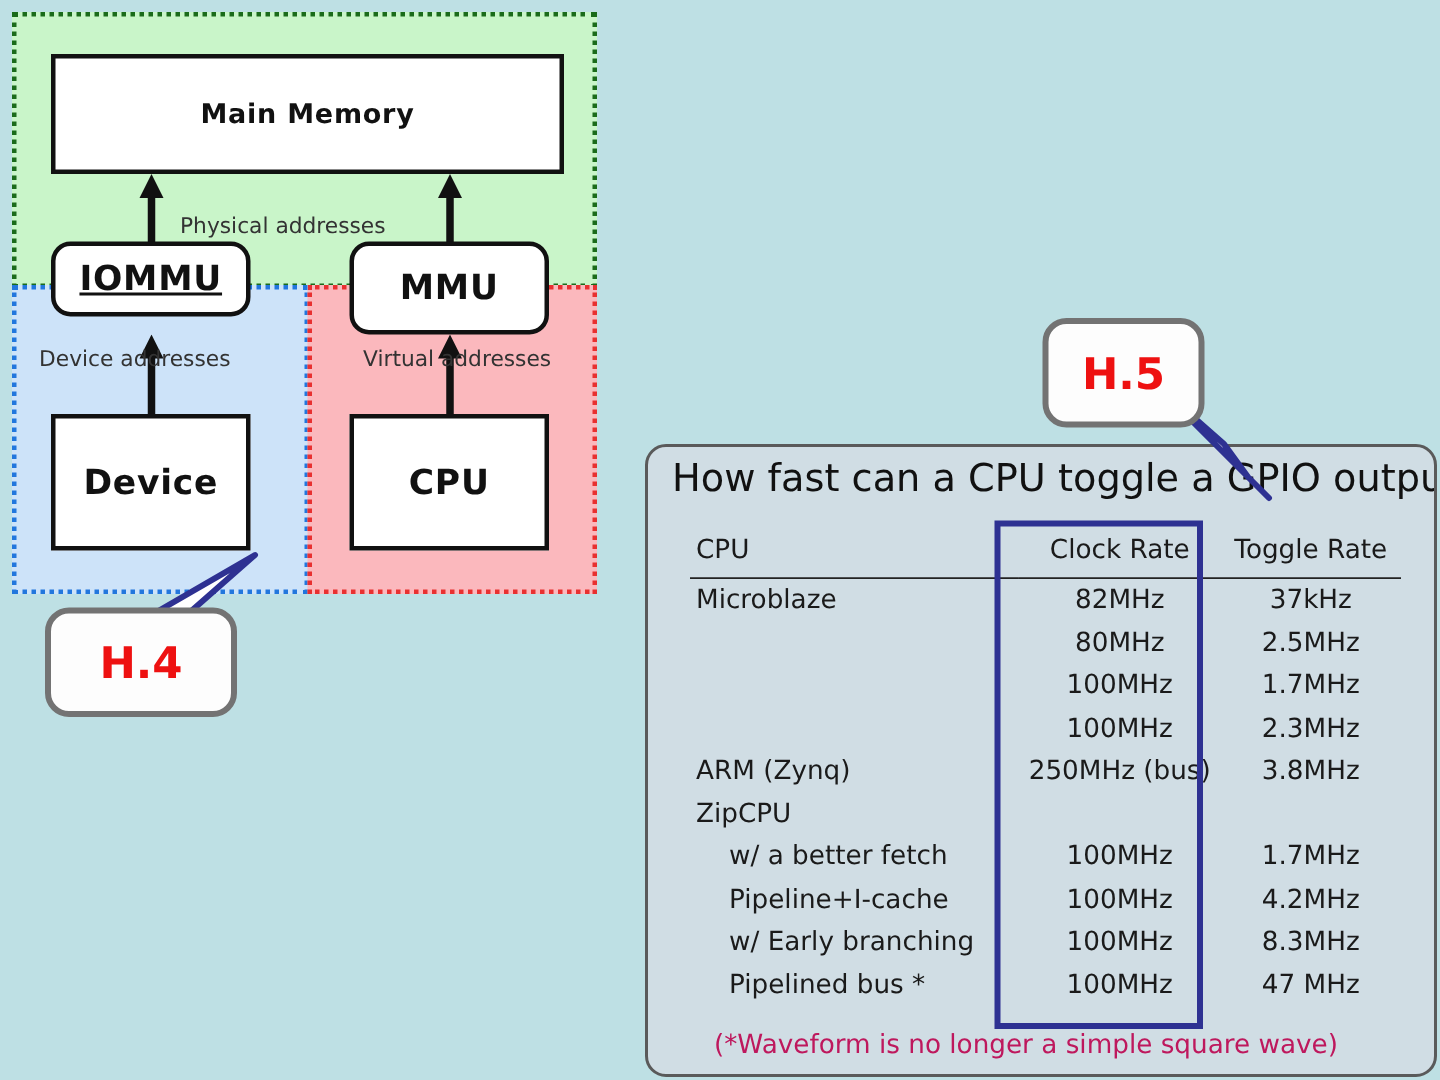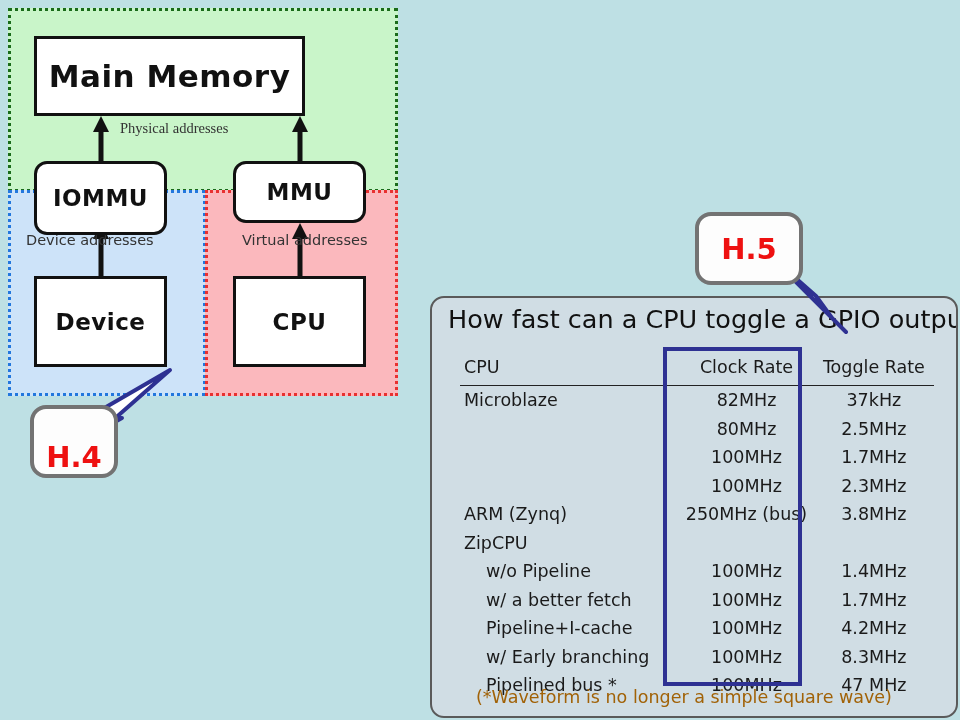--- a/index.html
+++ b/index.html
@@ -49,27 +49,28 @@
     background: #ffffff;
     border: 3px solid #111111;
     display: flex;
     align-items: center;
     justify-content: center;
     color: #111;
     font-weight: 700;
     letter-spacing: .5px;
   }
   #node-main-memory {
-    left: 26px; top: 28px; width: 271px; height: 80px;
-    font-size: 31px;
+    left: 26px; top: 28px; width: 342px; height: 80px;
+    font-size: 18px;
   }
   #node-iommu {
-    left: 26px; top: 153px; width: 133px; height: 74px;
+    left: 26px; top: 153px; width: 133px; height: 50px;
     border-radius: 13px;
     font-size: 23px;
+    text-decoration: underline;
   }
   #node-mmu {
     left: 225px; top: 153px; width: 133px; height: 62px;
     border-radius: 13px;
     font-size: 23px;
   }
   #node-device {
     left: 26px; top: 268px; width: 133px; height: 91px;
     font-size: 23px;
   }
@@ -86,39 +87,39 @@
   #arrow-mmu-mem    { left: 282px; top: 108px; height: 46px; }
   #arrow-device-iommu { left: 83px;  top: 215px; height: 54px; }
   #arrow-cpu-mmu    { left: 282px; top: 215px; height: 54px; }
 
   .lbl {
     position: absolute;
     color: #333;
     font-size: 14.5px;
     white-space: nowrap;
   }
-  #label-physical-addresses { left: 112px; top: 112px; font-family: Liberation Serif, serif; }
+  #label-physical-addresses { left: 112px; top: 135px; }
   #label-device-addresses   { left: 18px;  top: 224px; }
   #label-virtual-addresses  { left: 218px; top: 224px; margin-left: 16px; }
 
   
   .callout {
     position: absolute;
     background: #fdfdfd;
     border: 4px solid #737373;
     border-radius: 16px;
     display: flex;
     align-items: center;
     justify-content: center;
     color: #ee1111;
     font-weight: 700;
     font-size: 29px;
     box-sizing: border-box;
   }
-  #callout-h4 { left: 30px;  top: 405px; width: 88px; height: 73px; align-items: flex-end; }
+  #callout-h4 { left: 30px;  top: 405px; width: 128px; height: 73px; }
   #callout-h5 { left: 695px; top: 212px; width: 108px; height: 73px; }
 
   .callout-tail {
     position: absolute;
     pointer-events: none;
   }
   #callout-h4-tail { left: 60px;  top: 366px; width: 120px; height: 70px; }
   #callout-h5-tail { left: 760px; top: 250px; width: 110px; height: 90px; }
 
   
@@ -176,21 +177,21 @@
   #gpio-table td.c-name  { text-align: left; padding-left: 4px; width: 206px; }
   #gpio-table td.c-clock { text-align: center; width: 140px; }
   #gpio-table td.c-toggle{ text-align: center; width: 128px; }
   #gpio-table td.indent  { padding-left: 26px; }
 
   #footnote {
     position: absolute;
     left: 44px;
     top: 389px;
     font-size: 17.5px;
-    color: #a16207;
+    color: #be185d;
     white-space: nowrap;
   }
 
   #clock-highlight {
     position: absolute;
     left: 663px;
     top: 347px;
     width: 139px;
     height: 339px;
     box-sizing: border-box;
@@ -282,25 +283,20 @@
             <td class="c-name">ARM (Zynq)</td>
             <td class="c-clock">250MHz (bus)</td>
             <td class="c-toggle">3.8MHz</td>
           </tr>
           <tr>
             <td class="c-name">ZipCPU</td>
             <td class="c-clock"></td>
             <td class="c-toggle"></td>
           </tr>
           <tr>
-            <td class="c-name indent">w/o Pipeline</td>
-            <td class="c-clock">100MHz</td>
-            <td class="c-toggle">1.4MHz</td>
-          </tr>
-          <tr>
             <td class="c-name indent">w/ a better fetch</td>
             <td class="c-clock">100MHz</td>
             <td class="c-toggle">1.7MHz</td>
           </tr>
           <tr>
             <td class="c-name indent">Pipeline+I-cache</td>
             <td class="c-clock">100MHz</td>
             <td class="c-toggle">4.2MHz</td>
           </tr>
           <tr>

